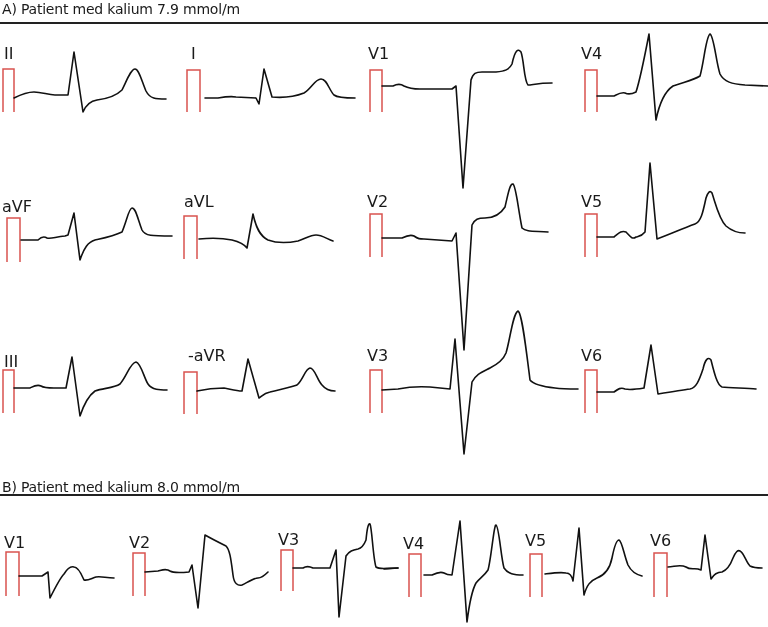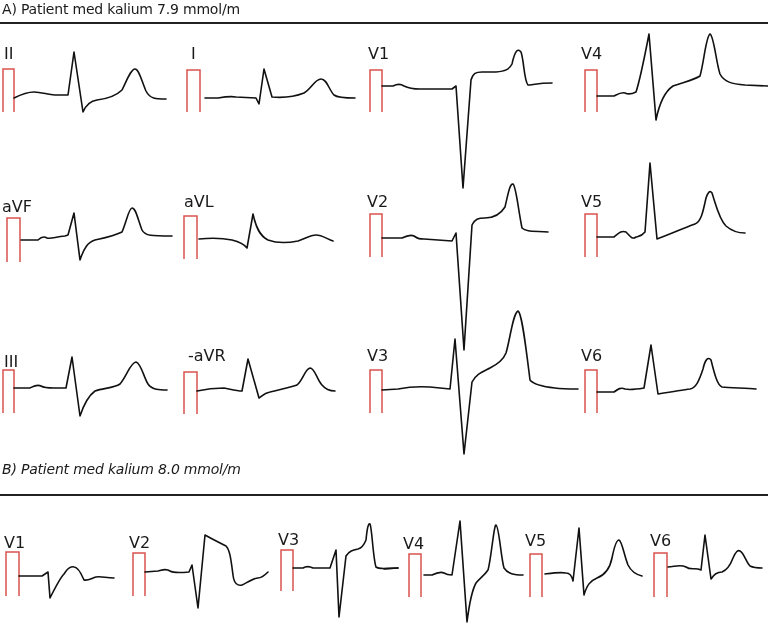--- a/index.html
+++ b/index.html
@@ -12,21 +12,21 @@
   svg.ecg { position: absolute; left: 0; top: 0; width: 768px; height: 627px; }
   .cal { fill: none; stroke: #d9534f; stroke-width: 1.5; }
   .wave { fill: none; stroke: #111; stroke-width: 1.6; stroke-linejoin: round; stroke-linecap: round; }
 </style>
 </head>
 <body>
 
 <div class="section-title" style="top:1px;">A) Patient med kalium 7.9 mmol/m</div>
 <div class="rule" style="top:22px;"></div>
 
-<div class="section-title" style="top:461px;font-style:italic;">B) Patient med kalium 8.0 mmol/m</div>
+<div class="section-title" style="top:479px;">B) Patient med kalium 8.0 mmol/m</div>
 <div class="rule" style="top:494px;"></div>
 
 <div class="lead-label" style="left:4px;   top:44px;">II</div>
 <div class="lead-label" style="left:191px; top:44px;">I</div>
 <div class="lead-label" style="left:368px; top:44px;">V1</div>
 <div class="lead-label" style="left:581px; top:44px;">V4</div>
 
 <div class="lead-label" style="left:2px;   top:197px;">aVF</div>
 <div class="lead-label" style="left:184px; top:192px;">aVL</div>
 <div class="lead-label" style="left:367px; top:192px;">V2</div>

